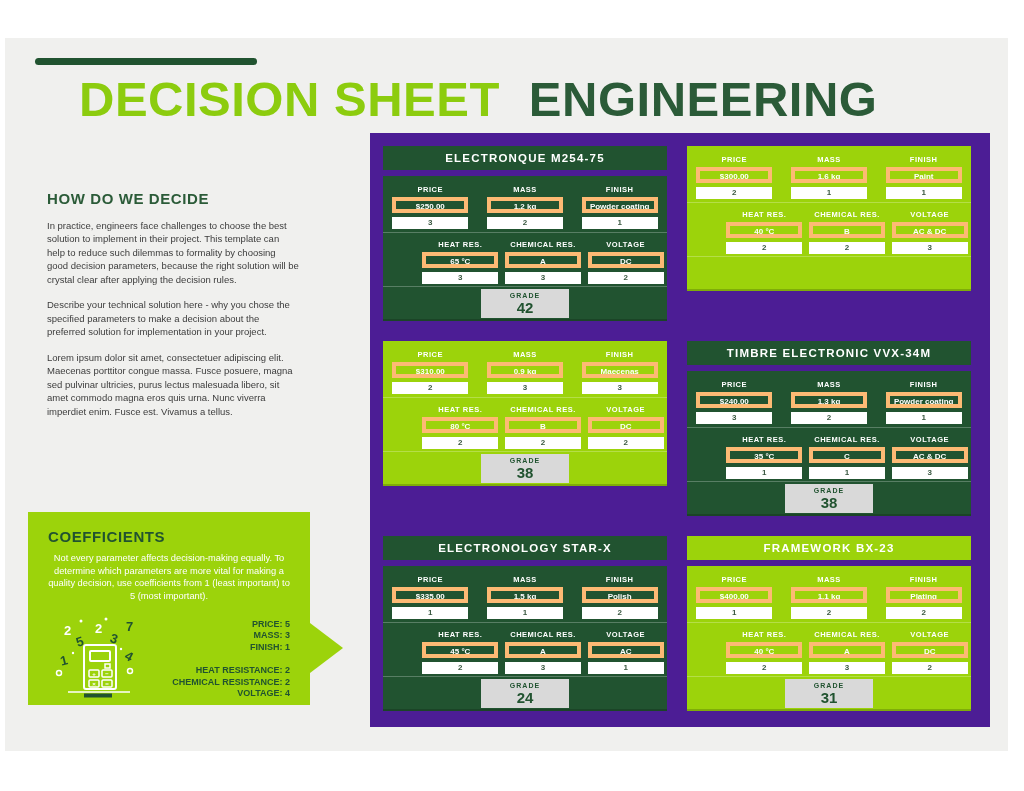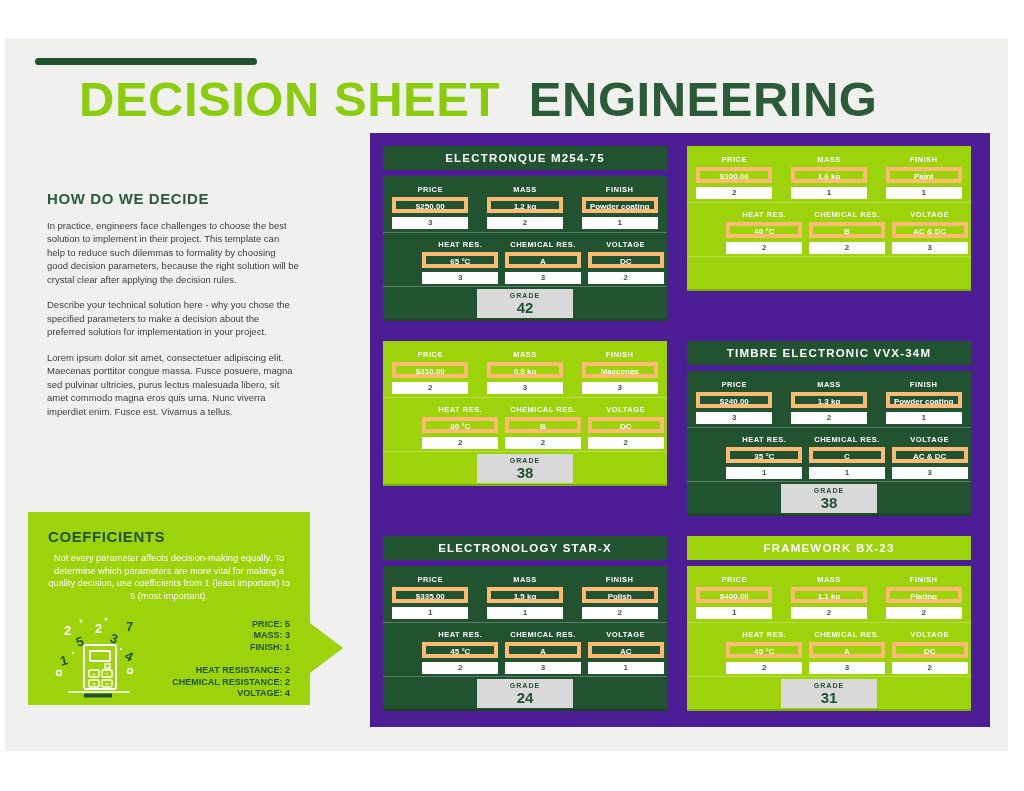--- a/index.html
+++ b/index.html
@@ -59,21 +59,21 @@
   .pvalue {
     margin-top:3px; width:76px; height:16px; border:4px solid #fdba74;
     color:#ffffff; font-size:8px; font-weight:bold; line-height:12px; text-align:center;
     white-space:nowrap; overflow:hidden;
   }
   .pscore {
     margin-top:4px; width:76px; height:12px; background:#ffffff;
     color:#3A5841; font-size:8px; font-weight:bold; line-height:12px; text-align:center;
   }
   .sec-c { flex:1; display:flex; align-items:center; justify-content:center; }
-  .grade-box { width:96px; height:29px; background:#D9D9D9; text-align:center; padding-top:3px; }
+  .grade-box { width:88px; height:29px; background:#D9D9D9; text-align:center; padding-top:3px; }
   .grade-label { font-size:7px; color:#215330; letter-spacing:1px; font-weight:bold; }
   .grade-value { font-size:15px; font-weight:bold; color:#215330; line-height:1; margin-top:1px; }
 </style>
 </head>
 <body>
 
 <div class="page">
   <div class="slide-bg"></div>
 
   <div class="accent-bar"></div>

